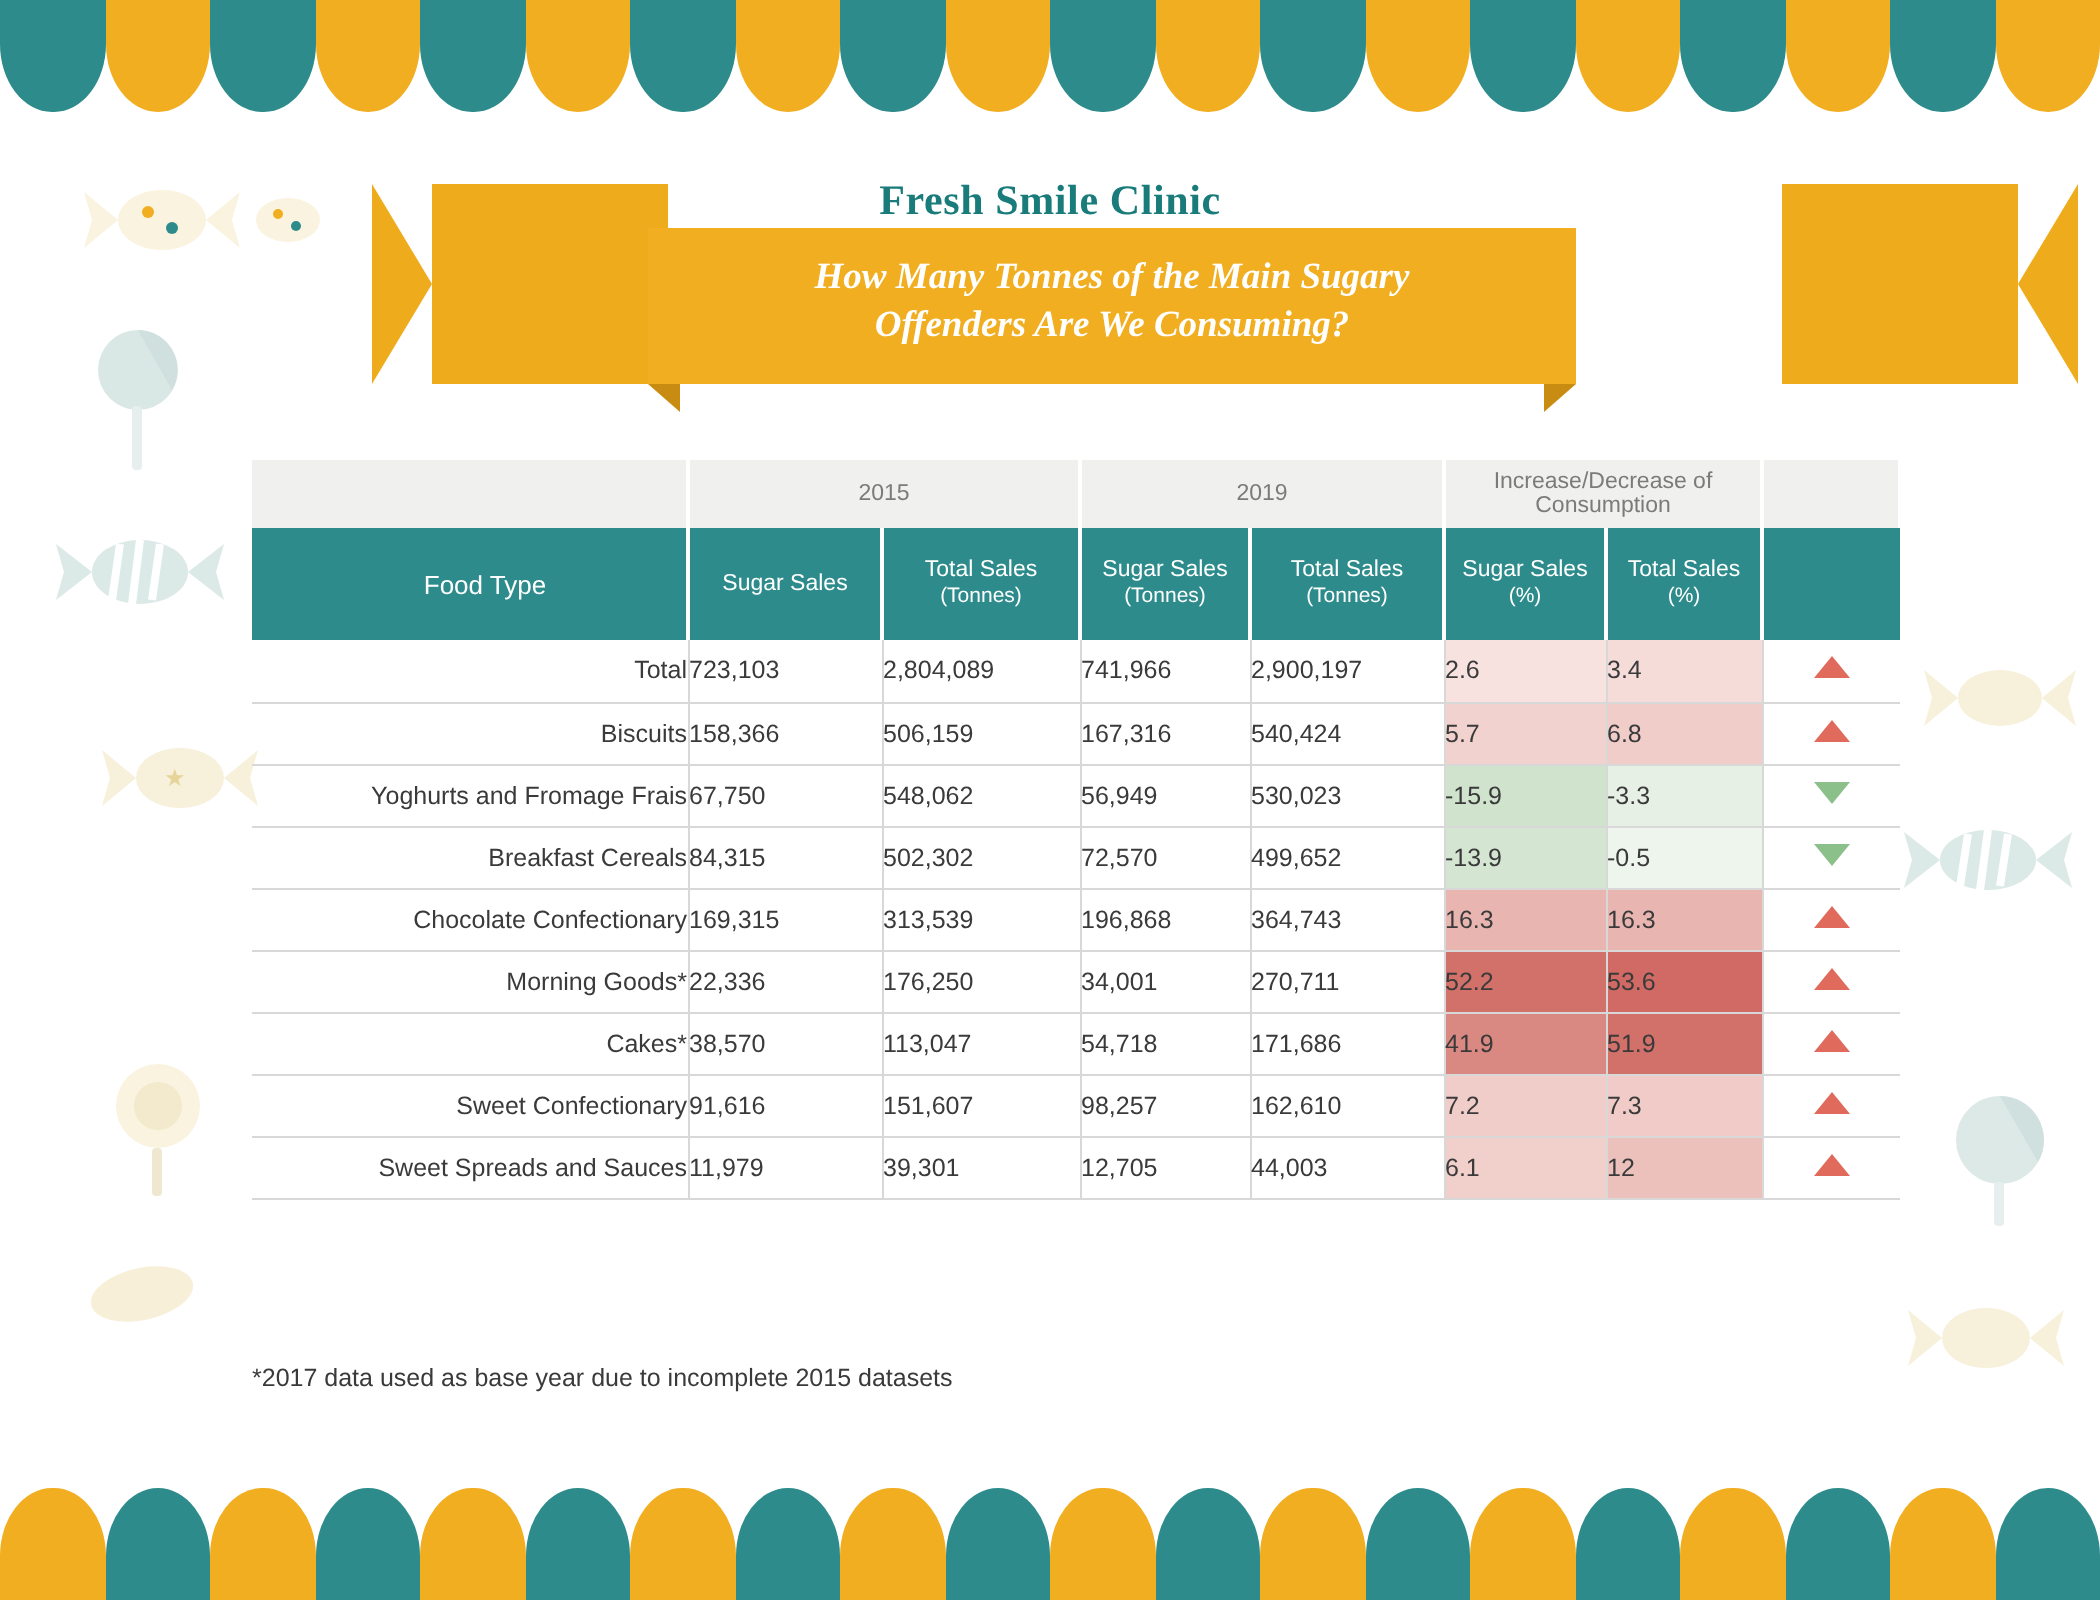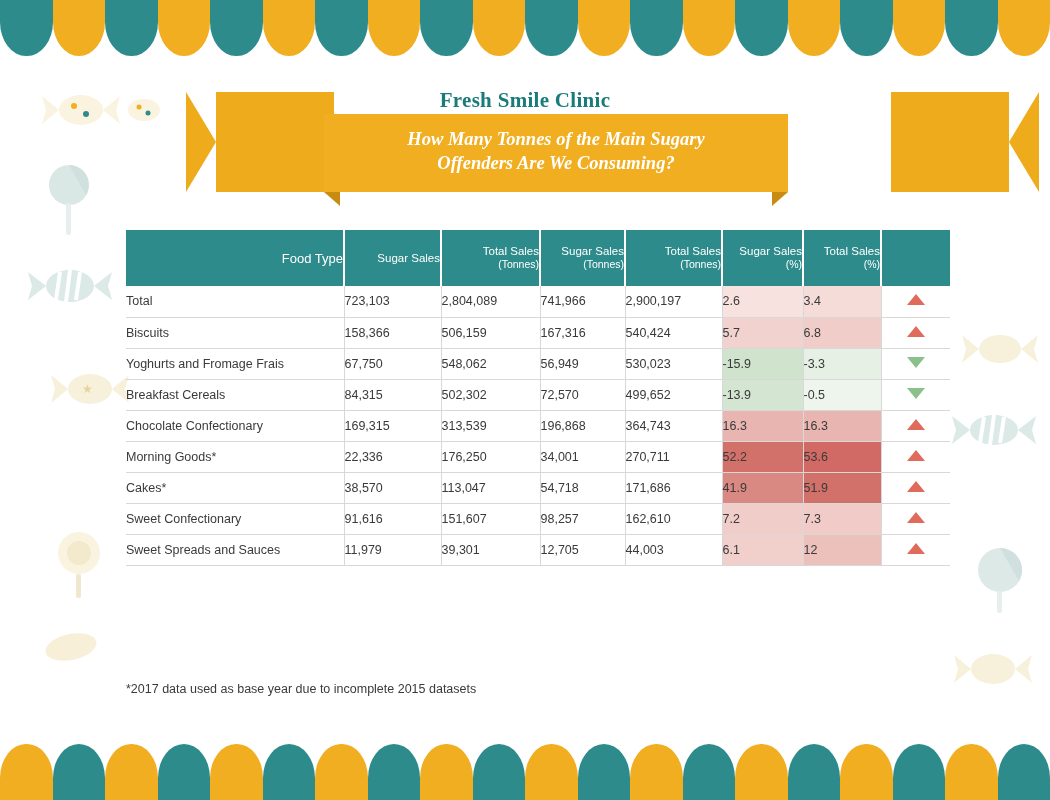--- a/index.html
+++ b/index.html
@@ -164,21 +164,21 @@
     border-right: 2px solid #ffffff;
   }
   .grp.blank { background: #f0f0ef; }
   
   .hdr {
     height: 56px;
     background: #2e8b8b;
     color: #ffffff;
     font-size: 11.5px;
     font-weight: normal;
-    text-align: right;
+    text-align: center;
     vertical-align: middle;
     padding-left: 12px;
     border-right: 2px solid #ffffff;
     line-height: 13px;
   }
   .hdr.first {
     font-size: 13px;
     padding-left: 16px;
   }
   .hdr.last { border-right: none; }
@@ -190,20 +190,21 @@
   tr.row td {
     border-bottom: 1px solid #d8d8d8;
     font-size: 12.5px;
     color: #3a3a3a;
     vertical-align: middle;
   }
   td.label {
     padding-left: 16px;
     border-right: 1px solid #d8d8d8;
     color: #333;
+    text-align: right;
   }
   td.num {
     padding-left: 14px;
     border-right: 1px solid #d8d8d8;
   }
   td.pct {
     padding-left: 12px;
     border-right: 1px solid #d8d8d8;
   }
   td.arrow {
@@ -369,20 +370,27 @@
         <col style="width:218px">
         <col style="width:97px">
         <col style="width:99px">
         <col style="width:85px">
         <col style="width:97px">
         <col style="width:81px">
         <col style="width:78px">
         <col style="width:69px">
       </colgroup>
       <thead>
+        <tr id="grp-row">
+            <th class="grp blank" colspan="1"></th>
+            <th class="grp" colspan="2">2015</th>
+            <th class="grp" colspan="2">2019</th>
+            <th class="grp" colspan="2">Increase/Decrease of Consumption</th>
+            <th class="grp blank" colspan="1"></th>
+          </tr>
         <tr id="hdr-row">
             <th class="hdr first"><span>Food Type</span></th>
             <th class="hdr"><span>Sugar Sales</span></th>
             <th class="hdr"><span>Total Sales</span><small>(Tonnes)</small></th>
             <th class="hdr"><span>Sugar Sales</span><small>(Tonnes)</small></th>
             <th class="hdr"><span>Total Sales</span><small>(Tonnes)</small></th>
             <th class="hdr"><span>Sugar Sales</span><small>(%)</small></th>
             <th class="hdr"><span>Total Sales</span><small>(%)</small></th>
             <th class="hdr last"></th>
           </tr>

